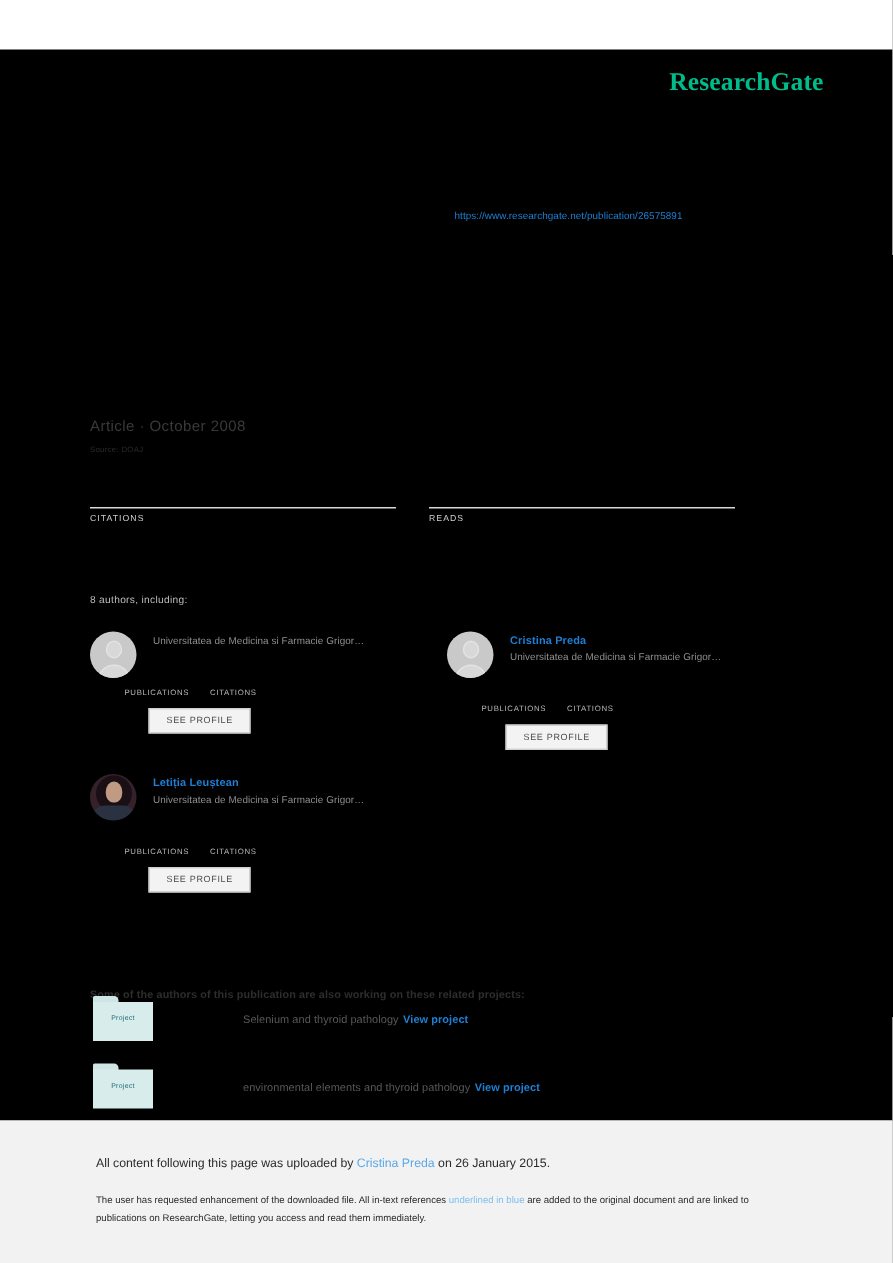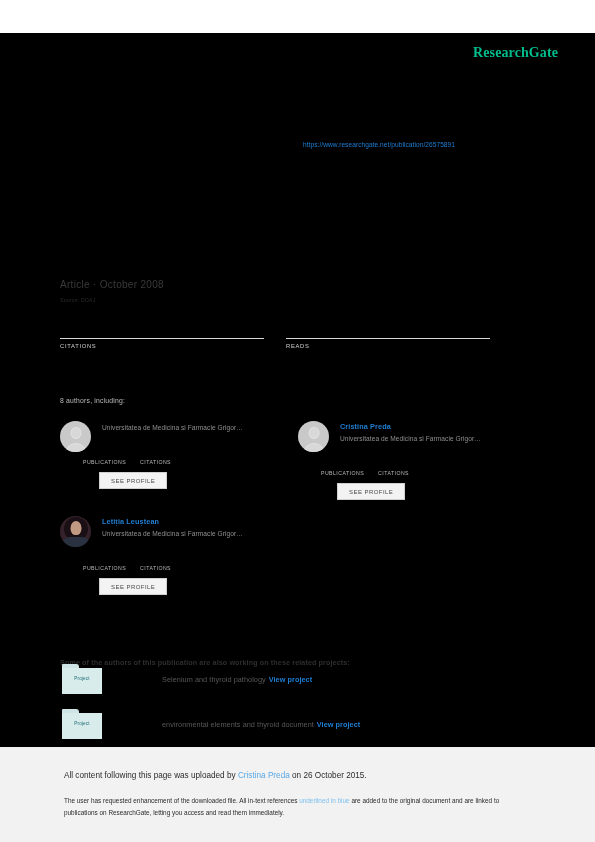--- a/index.html
+++ b/index.html
@@ -26,25 +26,25 @@
     position: relative;
     background: #000000;
     height: 714px;
     padding: 0;
     box-sizing: border-box;
   }
 
   .rg-logo {
     position: absolute;
     top: 12px;
-    right: 37px;
+    right: 46px;
     color: #00bc8c;
     font-family: "Liberation Serif", serif;
     font-weight: bold;
-    font-size: 14px;
+    font-size: 17px;
     letter-spacing: 0.1px;
   }
 
   .see-discussions {
     position: absolute;
     top: 48px;
     left: 60px;
     color: #000000;
     font-size: 7.5px;
     line-height: 12px;
@@ -458,26 +458,26 @@
     </div>
   </div>
 
   <div class="project-row p2">
     <div class="project-icon">
       <div class="tab"></div>
       <div class="folder"></div>
       <div class="folder-label">Project</div>
     </div>
     <div class="project-text">
-      <span>environmental elements and thyroid document</span><span class="view-project">View project</span>
+      <span>environmental elements and thyroid pathology</span><span class="view-project">View project</span>
     </div>
   </div>
 
 </div>
 
 <div class="footer">
   <div class="footer-line1">
-    <span>All content following this page was uploaded by </span><span class="lnk">Cristina Preda</span><span> on 26 October 2015.</span>
+    <span>All content following this page was uploaded by </span><span class="lnk">Cristina Preda</span><span> on 26 January 2015.</span>
   </div>
   <div class="footer-line2">
     <span>The user has requested enhancement of the downloaded file. All in-text references </span><span class="lnk">underlined in blue</span><span> are added to the original document and are linked to publications on ResearchGate, letting you access and read them immediately.</span>
   </div>
 </div>
 
 </body></html>

